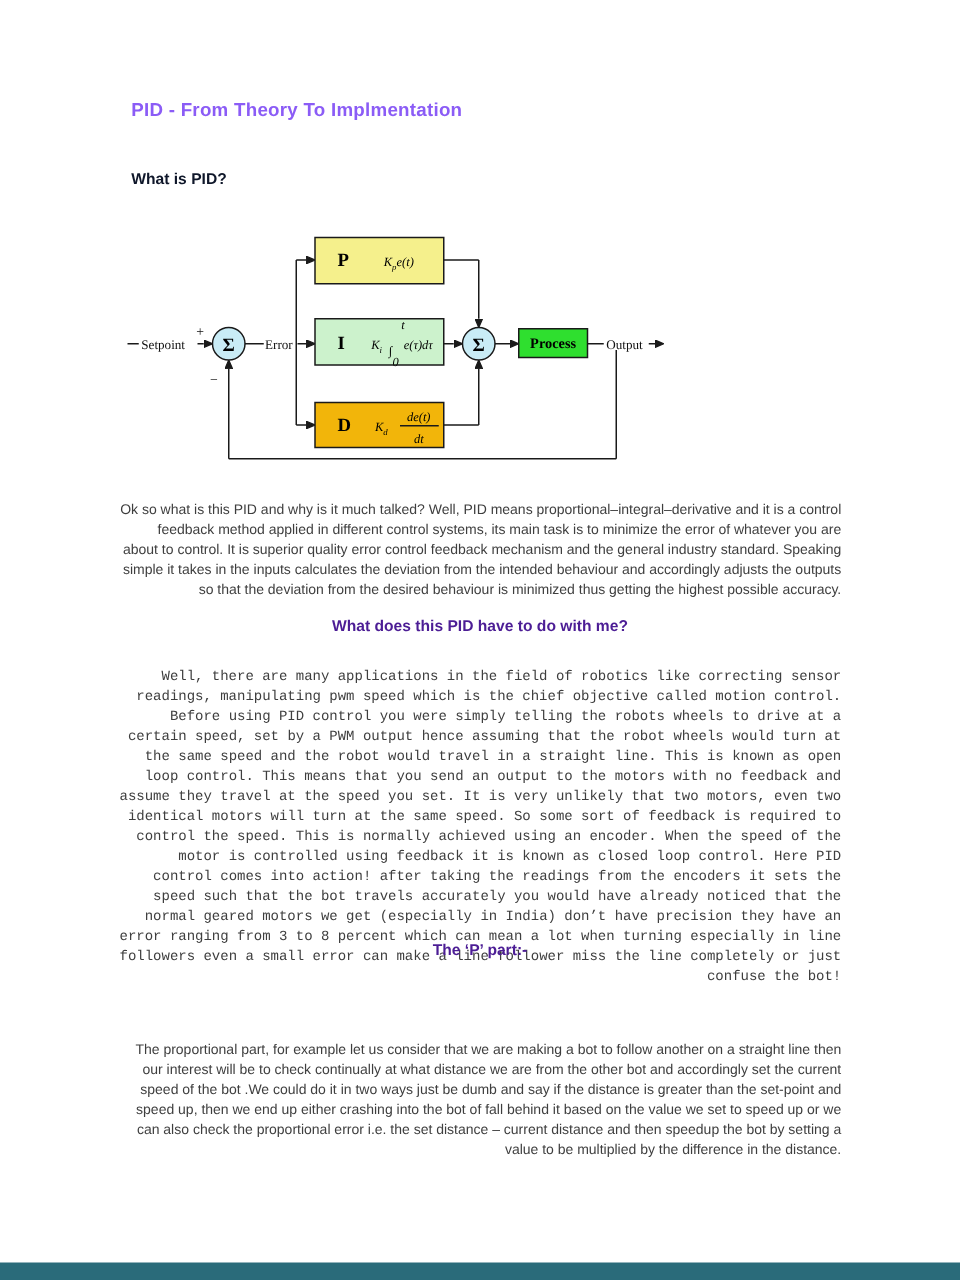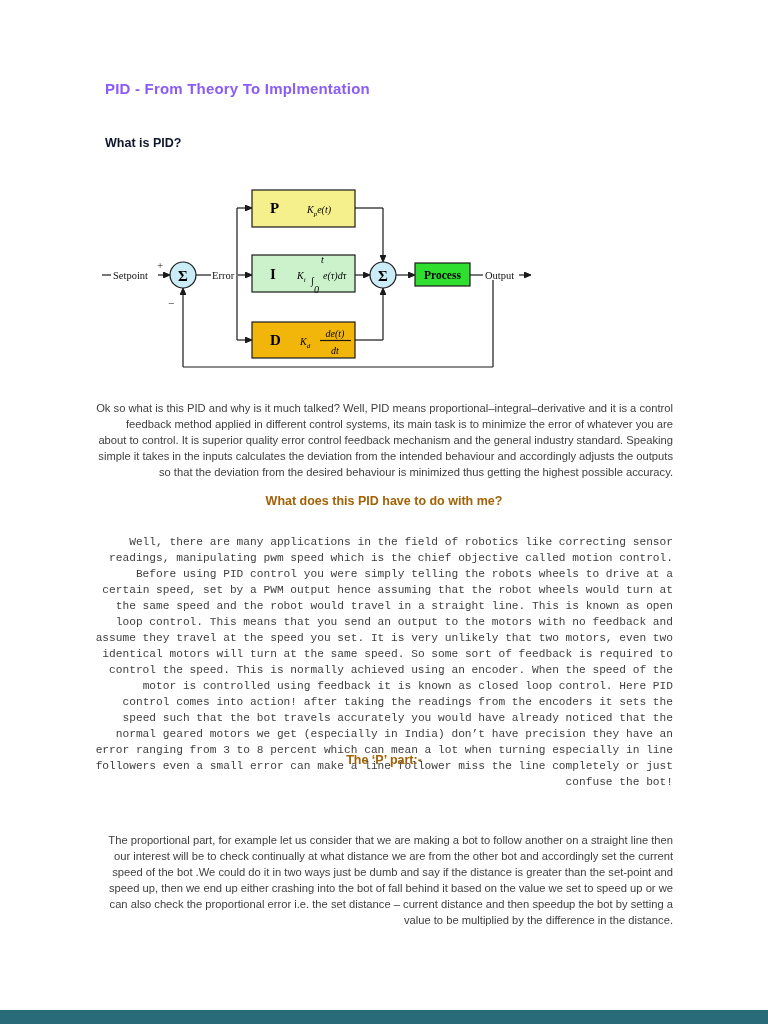--- a/index.html
+++ b/index.html
@@ -1,21 +1,21 @@
 <!DOCTYPE html>
 <html><head>
 <meta charset="utf-8">
 <style>
   * { margin:0; padding:0; box-sizing:border-box; }
   html,body { width:768px; height:1024px; background:#ffffff; overflow:hidden; position:relative;
               font-family:"Liberation Sans", sans-serif; }
   .abs { position:absolute; }
   .page-title { left:105px; top:80px; font-size:15px; font-weight:bold; color:#8b5cf6; letter-spacing:.2px; }
   .h-left  { left:105px; top:136px; font-size:12.5px; font-weight:bold; color:#0f172a; }
-  .h-center { left:95px; width:578px; text-align:center; font-size:12.5px; font-weight:bold; color:#a16207; }
+  .h-center { left:95px; width:578px; text-align:center; font-size:12.5px; font-weight:bold; color:#4c1d95; }
   .h-me  { top:494px; }
   .h-p   { top:753px; }
   .para { left:95px; width:578px; text-align:right; font-size:11.2px; line-height:16px; color:#3e3e3e;margin-top:16px; }
   .p1 { top:384px; }
   .p2 { top:518px;font-family:Liberation Mono, monospace; }
   .p3 { top:816px; }
   .diagram { left:100px; top:183px; width:432px; height:198px; }
   svg line, svg path.arrhead { stroke:#1a1a1a; }
   svg line { stroke-width:1.2; }
   svg rect.blk { stroke:#1a1a1a; stroke-width:1.2; }

